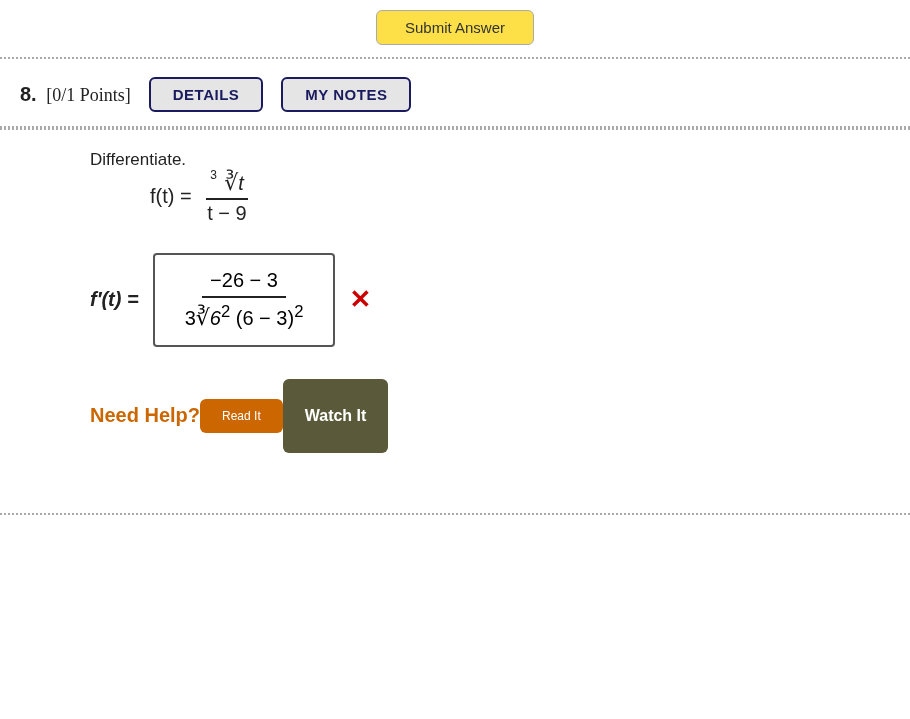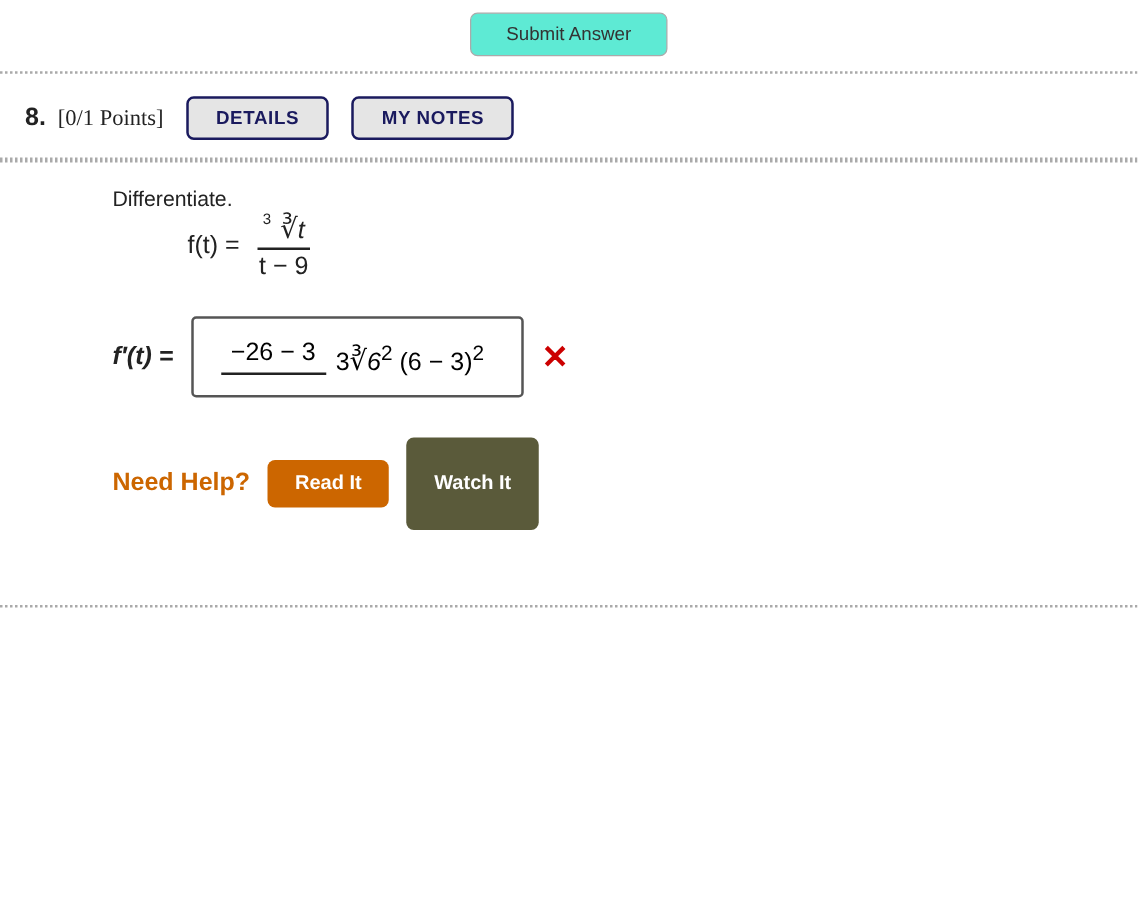--- a/index.html
+++ b/index.html
@@ -12,21 +12,21 @@
     }
 
     
     .top-bar {
       padding: 10px 0 12px 0;
       display: flex;
       justify-content: center;
       border-bottom: 2px dotted #aaa;
     }
     .submit-btn {
-      background: #5eead4;
+      background: #fde047;
       border: 1px solid #aaa;
       border-radius: 6px;
       padding: 8px 28px;
       font-size: 15px;
       cursor: pointer;
       color: #333;
     }
 
     
     .dotted-line {
@@ -130,21 +130,21 @@
     .answer-box {
       border: 2px solid #555;
       border-radius: 4px;
       padding: 14px 22px;
       background: #fff;
       display: inline-block;
     }
 
     .answer-fraction {
       display: inline-flex;
-      flex-direction: row;
+      flex-direction: column;
       align-items: center;
       vertical-align: middle;
     }
     .answer-fraction .numerator {
       border-bottom: 2px solid #222;
       padding: 0 8px 4px 8px;
       font-size: 20px;
       text-align: center;
     }
     .answer-fraction .denominator {
@@ -156,36 +156,36 @@
     .wrong-icon {
       color: #cc0000;
       font-size: 26px;
       font-weight: bold;
     }
 
     
     .need-help-row {
       display: flex;
       align-items: center;
-      gap: 14px;
+      gap: 0;
       margin-top: 32px;
       margin-left: 0;
     }
     .need-help-label {
       font-size: 20px;
       font-weight: bold;
       color: #cc6600;
     }
     .help-btn {
       background: #cc6600;
       border: none;
       border-radius: 6px;
       padding: 10px 22px;
-      font-size: 16px;
-      font-weight: bold;
+      font-size: 12px;
+      font-weight: normal;
       color: #fff;
       cursor: pointer;
     }
     .watch-btn {
       background: #5a5a3a;
       border: none;
       border-radius: 6px;
       padding: 28px 22px;
       font-size: 16px;
       font-weight: bold;

